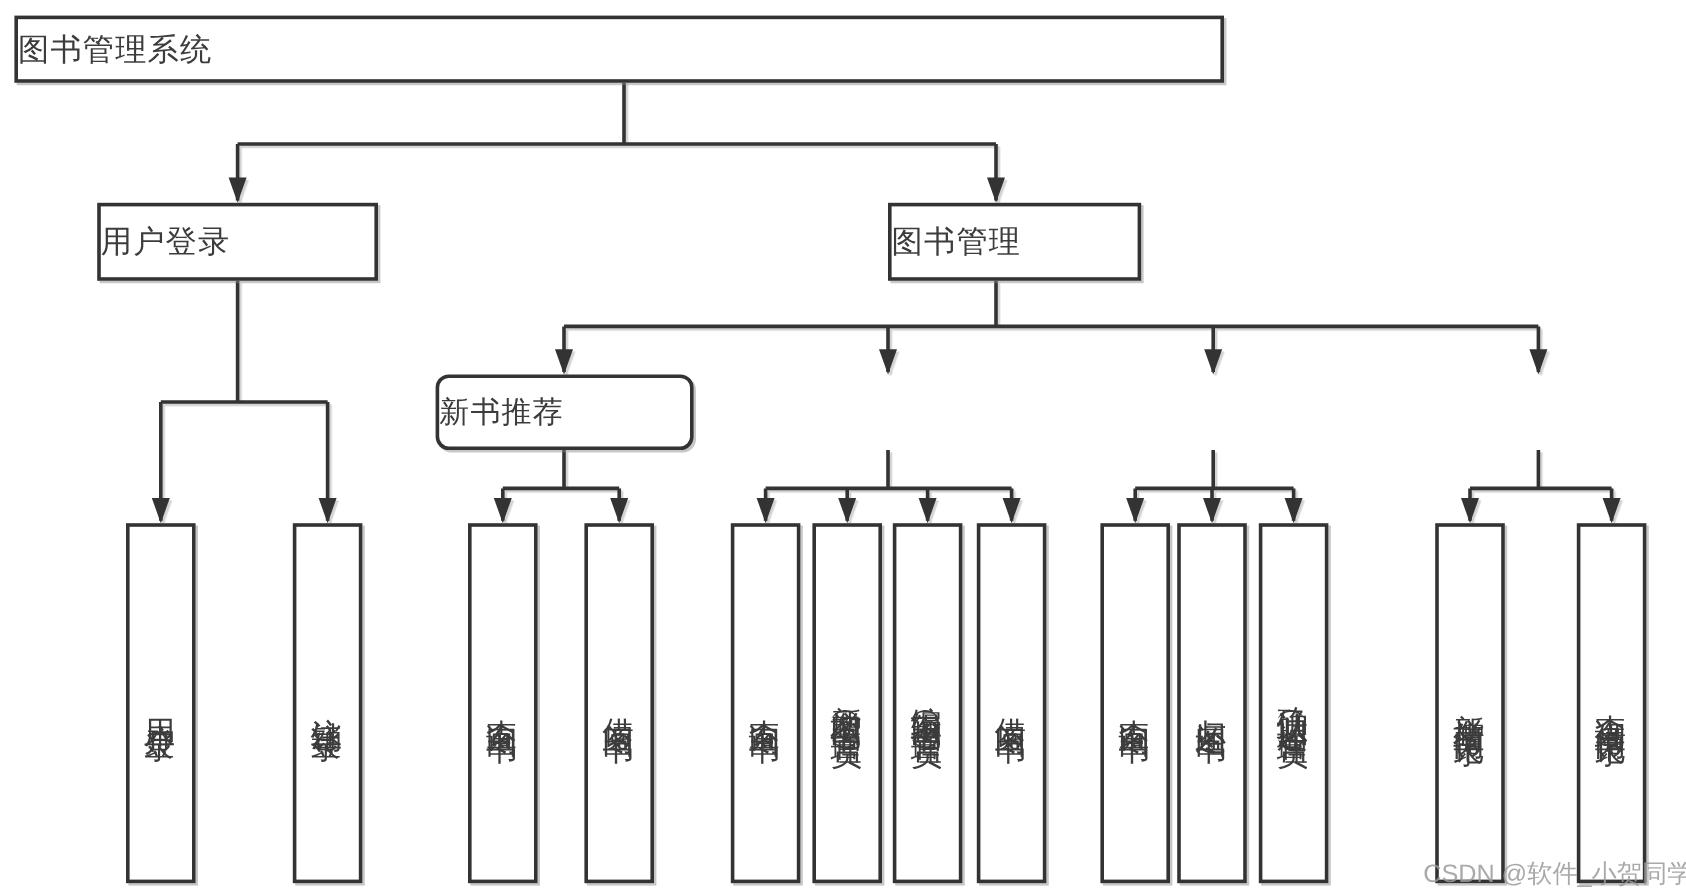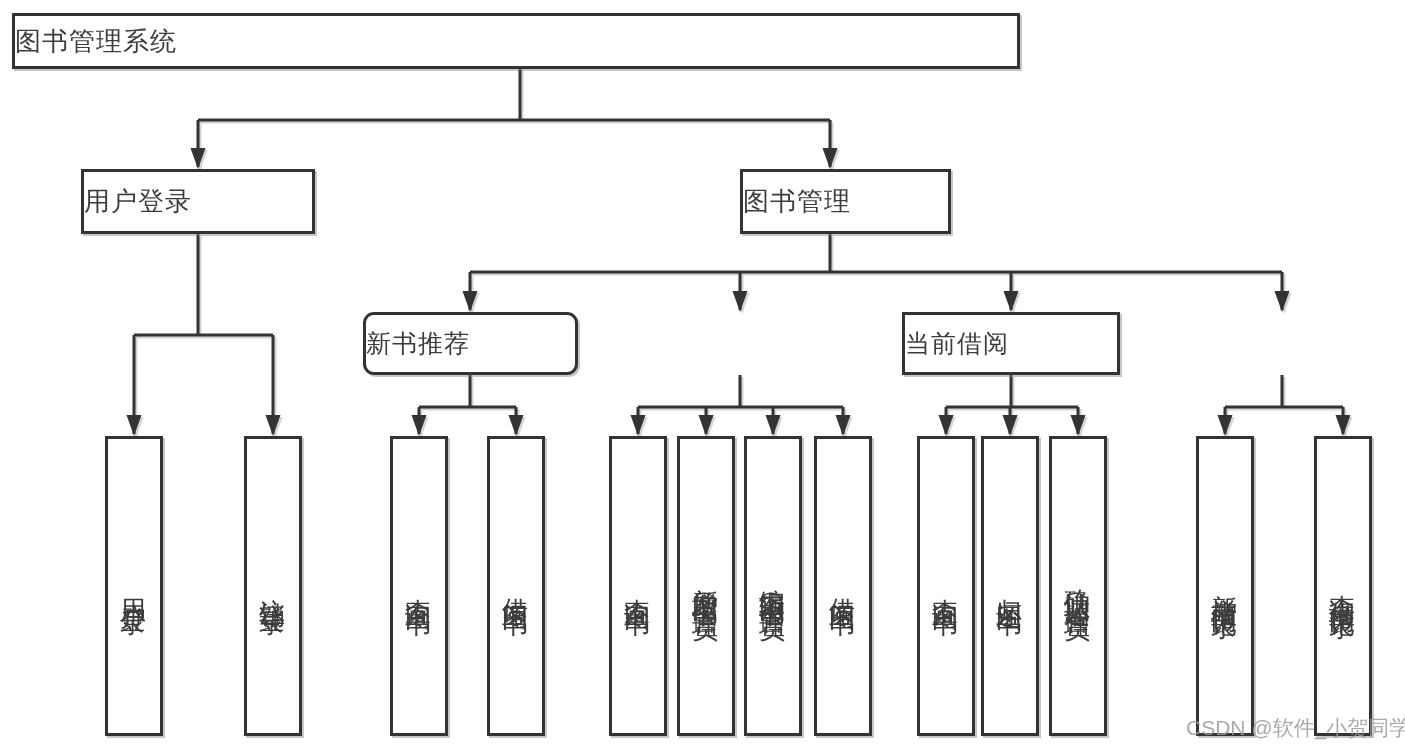--- a/index.html
+++ b/index.html
@@ -128,23 +128,20 @@
   <div class="node h" style="left:81px;top:169px;width:234px;height:65px;">
     <span>用户登录</span>
   </div>
   <div class="node h" style="left:712px;top:169px;width:211px;height:65px;margin-left:28px;">
     <span>图书管理</span>
   </div>
 
   <div class="node h3" style="left:363px;top:312px;width:215px;height:63px;border-radius:11px;">
     <span>新书推荐</span>
   </div>
-  <div class="node h3" style="left:902px;top:312px;width:218px;height:63px;">
-    <span>当前借阅</span>
-  </div>
 
   <div class="leaf" style="left:105px;">
     <span class="vtext">用户登录</span>
   </div>
   <div class="leaf" style="left:244px;">
     <span class="vtext">注销登录</span>
   </div>
 
   <div class="leaf" style="left:390px;">
     <span class="vtext">查询图书</span>

